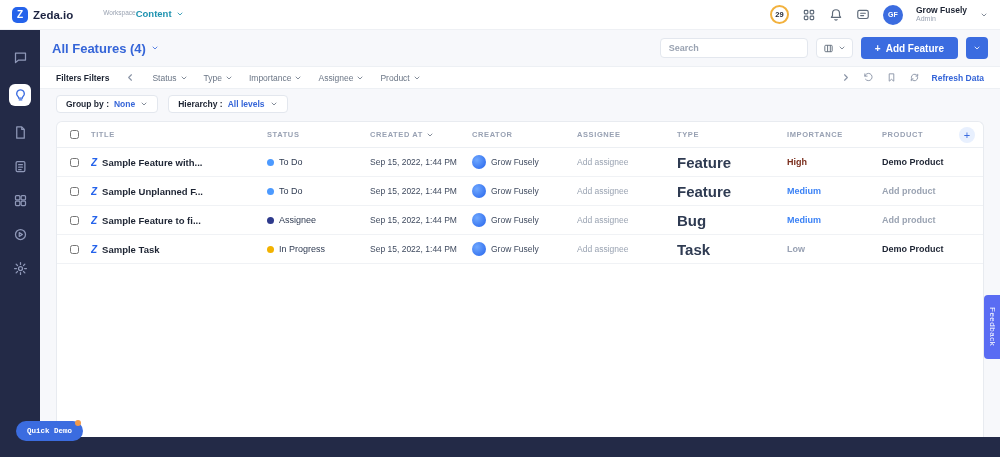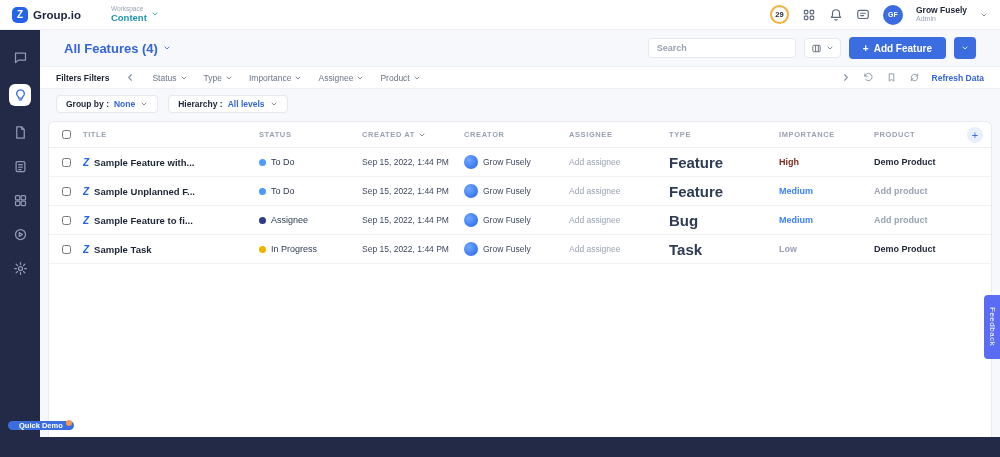--- a/index.html
+++ b/index.html
@@ -8,21 +8,21 @@
   svg { display:block; }
 
   
   .topbar { position:absolute; top:0; left:0; width:1000px; height:30px; background:#fff;
             border-bottom:1px solid #eef0f4; display:flex; align-items:center; padding:0 12px; z-index:6; }
   .logo { display:flex; align-items:center; gap:5px; }
   .logo-mark { width:16px; height:16px; border-radius:5px; background:#2563eb; color:#fff;
                font-size:10px; font-weight:bold; display:flex; align-items:center; justify-content:center; }
   .logo-text { font-size:11.5px; font-weight:bold; color:#1c2340; }
   .ws { margin-left:30px; display:flex; align-items:center; gap:4px; cursor:pointer; }
-  .ws-col { display:flex; flex-direction:column; line-height:1.15; }
+  .ws-col { display:flex; flex-direction:row; line-height:1.15; }
   .ws-label { font-size:6.5px; color:#9aa3b2; }
   .ws-name { font-size:9.5px; font-weight:bold; color:#1f93b0; }
   .chev { width:8px; height:8px; color:#6b7686; }
   .chev.blue { color:#3b6ce0; } .chev.teal { color:#1f93b0; } .chev.white { color:#fff; }
   .top-right { margin-left:auto; display:flex; align-items:center; gap:13px; }
   .credits { width:19px; height:19px; border-radius:50%; border:2px solid #f2b13d; background:#fff;
              font-size:7.5px; font-weight:bold; color:#1d2433; display:flex; align-items:center; justify-content:center; }
   .top-ic { width:14px; height:14px; color:#5f6b7a; cursor:pointer; }
   .avatar { width:20px; height:20px; border-radius:50%; background:#3b6ce0; color:#fff; font-size:7px;
             font-weight:bold; display:flex; align-items:center; justify-content:center; }
@@ -35,21 +35,21 @@
              display:flex; flex-direction:column; align-items:center; padding-top:20px; gap:19px; z-index:5; }
   .side-ic { width:15px; height:15px; color:#8f98b8; cursor:pointer; }
   .side-active { width:22px; height:22px; background:#fff; border-radius:6px; display:flex;
                  align-items:center; justify-content:center; cursor:pointer; }
   .side-active .side-ic { color:#3b6ce0; }
 
   
   .main { position:absolute; left:40px; top:30px; width:960px; height:407px; background:#f7f8fb;
           display:flex; flex-direction:column; }
 
-  .page-header { height:36px; display:flex; align-items:center; padding:0 24px; gap:8px; }
+  .page-header { height:36px; display:flex; align-items:center; padding:0 12px; gap:8px; }
   .page-title { display:flex; align-items:center; gap:5px; font-size:13px; font-weight:bold; color:#3565d8; cursor:pointer; }
   .ph-right { margin-left:auto; display:flex; align-items:center; gap:8px; }
   .search-box { width:148px; height:20px; background:#fff; border:1px solid #e3e7ee; border-radius:4px;
                 font-size:9px; padding:0 8px; color:#3f4a5f; outline:none;font-weight:bold; }
   .search-box::placeholder { color:#9aa3b2; }
   .view-btn { height:20px; background:#fff; border:1px solid #e3e7ee; border-radius:4px; display:flex;
               align-items:center; gap:4px; padding:0 6px; cursor:pointer; color:#5f6b7a; }
   .add-btn { height:22px; border:none; border-radius:4px; background:#3b6ce0; color:#fff; font-size:10px;
              font-weight:bold; padding:0 14px; display:flex; align-items:center; gap:5px; cursor:pointer; }
   .split-btn { width:22px; height:22px; border:none; border-radius:4px; background:#3b6ce0; display:flex;
@@ -63,21 +63,21 @@
   .fb-ic { width:11px; height:11px; color:#8a94a6; cursor:pointer; }
   .refresh-link { font-size:8.5px; font-weight:bold; color:#3565d8; cursor:pointer; }
 
   .group-bar { height:30px; display:flex; align-items:center; padding:0 16px; gap:10px; }
   .gpill { display:flex; align-items:center; gap:5px; background:#fff; border:1px solid #e3e7ee;
            border-radius:4px; padding:3px 9px; cursor:pointer; }
   .gpill .lab { font-size:8.5px; font-weight:bold; color:#1d2433; }
   .gpill .val { font-size:8.5px; font-weight:bold; color:#3565d8; }
 
   
-  .table-card { flex:1; margin:2px 8px 0; background:#fff; border:1px solid #e8ebf0; border-bottom:none;
+  .table-card { flex:1; margin:2px 16px 0; background:#fff; border:1px solid #e8ebf0; border-bottom:none;
                 border-radius:6px 6px 0 0; position:relative; overflow:hidden; }
   .thead, .trow { display:grid; grid-template-columns:34px 176px 103px 102px 105px 100px 110px 95px 1fr;
                   align-items:center; }
   .thead { height:26px; border-bottom:1px solid #eceff3; }
   .th { font-size:7.5px; font-weight:bold; letter-spacing:0.6px; color:#98a1b3; display:flex; align-items:center; gap:3px; }
   .trow { height:29px; border-bottom:1px solid #f0f2f5; cursor:pointer; }
   .cell { font-size:8.5px; color:#3f4a5f; display:flex; align-items:center; gap:5px; overflow:hidden; white-space:nowrap; }
   .c-check { justify-content:center; }
   input[type="checkbox"] { width:9px; height:9px; accent-color:#3b6ce0; cursor:pointer; }
   .zmark { color:#2563eb; font-size:10px; font-weight:bold; font-style:italic; }
@@ -91,31 +91,31 @@
   .c-importance { font-weight:bold; font-size:9px; }
   .c-product { font-weight:bold; font-size:9px; }
   .add-col-btn { position:absolute; right:8px; top:5px; width:16px; height:16px; border-radius:50%;
                  background:#e8f0fe; color:#3b6ce0; font-size:11px; line-height:15px; text-align:center;
                  border:none; cursor:pointer; }
 
   
   .feedback-tab { position:absolute; right:0; top:295px; width:16px; height:64px; background:#5a6cf3;
                   border-radius:4px 0 0 4px; color:#fff; font-size:8px; writing-mode:vertical-rl;
                   display:flex; align-items:center; justify-content:center; cursor:pointer; z-index:8; letter-spacing:0.5px; }
-  .quick-demo { position:absolute; left:8px; top:421px; background:#3b6ce0; color:#fff; border:none;
-                border-radius:12px; font-size:7.5px; font-weight:bold; padding:0 11px; cursor:pointer; z-index:9; }
+  .quick-demo { position:absolute; left:16px; top:421px; background:#3b6ce0; color:#fff; border:none;
+                border-radius:12px; font-size:7.5px; font-weight:bold; padding:6px 11px; cursor:pointer; z-index:9;font-family:Liberation Mono, monospace; }
   .qd-dot { position:absolute; right:2px; top:-1px; width:6px; height:6px; border-radius:50%; background:#f2994a; }
 </style>
 </head>
 <body>
 
 <header class="topbar">
   <div class="logo">
     <span class="logo-mark">Z</span>
-    <span class="logo-text">Group.io</span>
+    <span class="logo-text">Zeda.io</span>
   </div>
   <div class="ws">
     <span class="ws-col">
       <span class="ws-label">Workspace</span>
       <span class="ws-name">Content</span>
     </span>
     <svg class="chev teal" viewBox="0 0 24 24">
         <path d="M6 9l6 6 6-6" fill="none" stroke="currentColor" stroke-width="2.5" stroke-linecap="round" stroke-linejoin="round"></path>
       </svg>
   </div>

